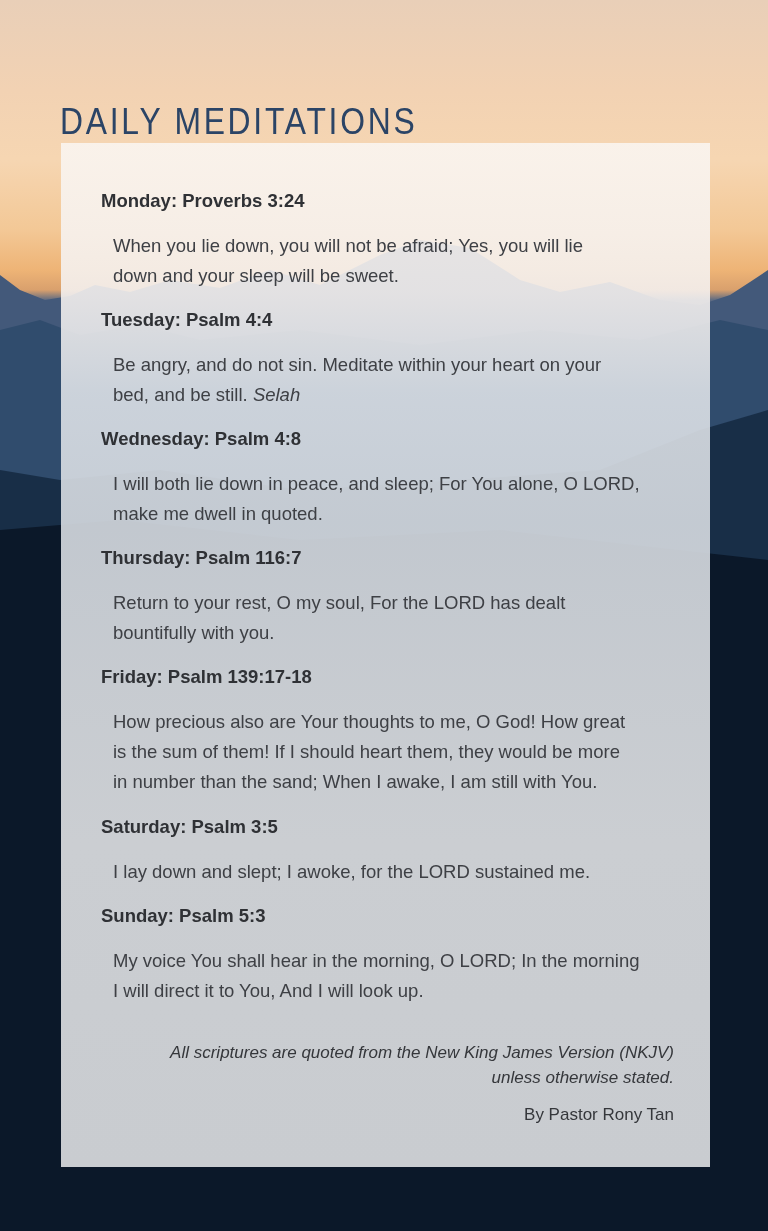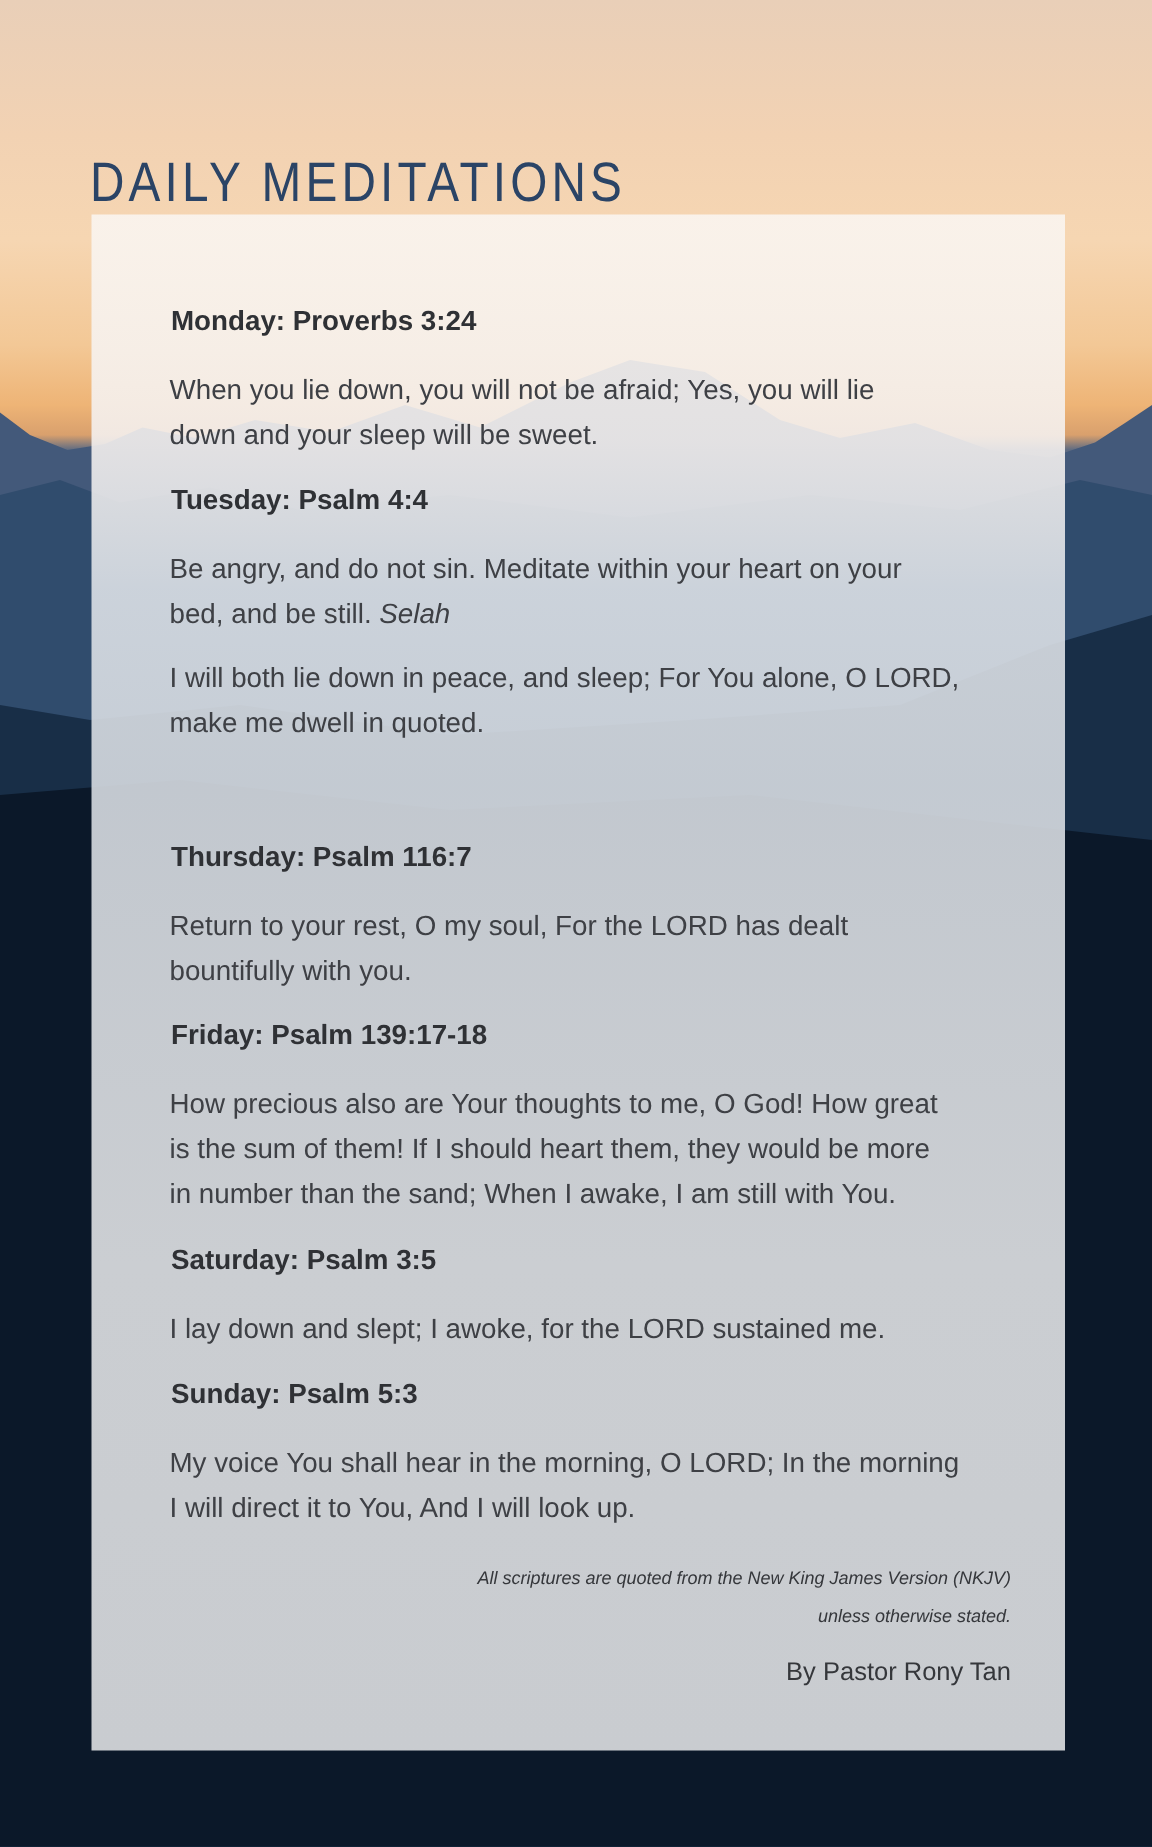--- a/index.html
+++ b/index.html
@@ -27,27 +27,27 @@
   }
   .panel {
     position: absolute; left: 61px; top: 143px; width: 649px; height: 1024px;
     background: linear-gradient(180deg,
       rgba(250,244,238,0.93) 0px, rgba(244,240,238,0.9) 150px,
       rgba(225,229,234,0.88) 250px, rgba(214,219,225,0.9) 380px,
       rgba(206,210,215,0.96) 520px, #cbced2 700px, #c9ccd0 1024px);
   }
   .entry { position: absolute; left: 36px; width: 590px; color: #3a3c40; }
   .entry h3 {
-    margin: 17px; font-size: 18.5px; font-weight: 700; line-height: 28px; color: #2f3135;
+    margin: 4px; font-size: 18.5px; font-weight: 700; line-height: 28px; color: #2f3135;
   }
   .entry p { margin: 16px; font-size: 18.5px; line-height: 30px; color: #3e4045; }
   .entry p em { font-style: italic; }
   .note {
     position: absolute; right: 36px; top: 897px; width: 600px;
-    text-align: right; font-style: italic; font-size: 12px; line-height: 25px; color: #35373b;
+    text-align: right; font-style: italic; font-size: 17px; line-height: 25px; color: #35373b;
   }
   .author {
     position: absolute; right: 36px; top: 962px; text-align: left;
     font-size: 17px; color: #35373b;
   }
 </style>
 </head>
 <body>
 
 <div class="bg"></div>
@@ -66,20 +66,21 @@
     <h3>Monday: Proverbs 3:24</h3>
     <p><span>When you lie down, you will not be afraid; Yes, you will lie</span><br><span>down and your sleep will be sweet.</span></p>
   </div>
 
   <div class="entry" style="top:159px">
     <h3>Tuesday: Psalm 4:4</h3>
     <p><span>Be angry, and do not sin. Meditate within your heart on your</span><br><span>bed, and be still. </span><em>Selah</em></p>
   </div>
 
   <div class="entry" style="top:278px">
+    <h3>Wednesday: Psalm 4:8</h3>
     <p><span>I will both lie down in peace, and sleep; For You alone, O LORD,</span><br><span>make me dwell in quoted.</span></p>
   </div>
 
   <div class="entry" style="top:397px">
     <h3>Thursday: Psalm 116:7</h3>
     <p><span>Return to your rest, O my soul, For the LORD has dealt</span><br><span>bountifully with you.</span></p>
   </div>
 
   <div class="entry" style="top:516px">
     <h3>Friday: Psalm 139:17-18</h3>

